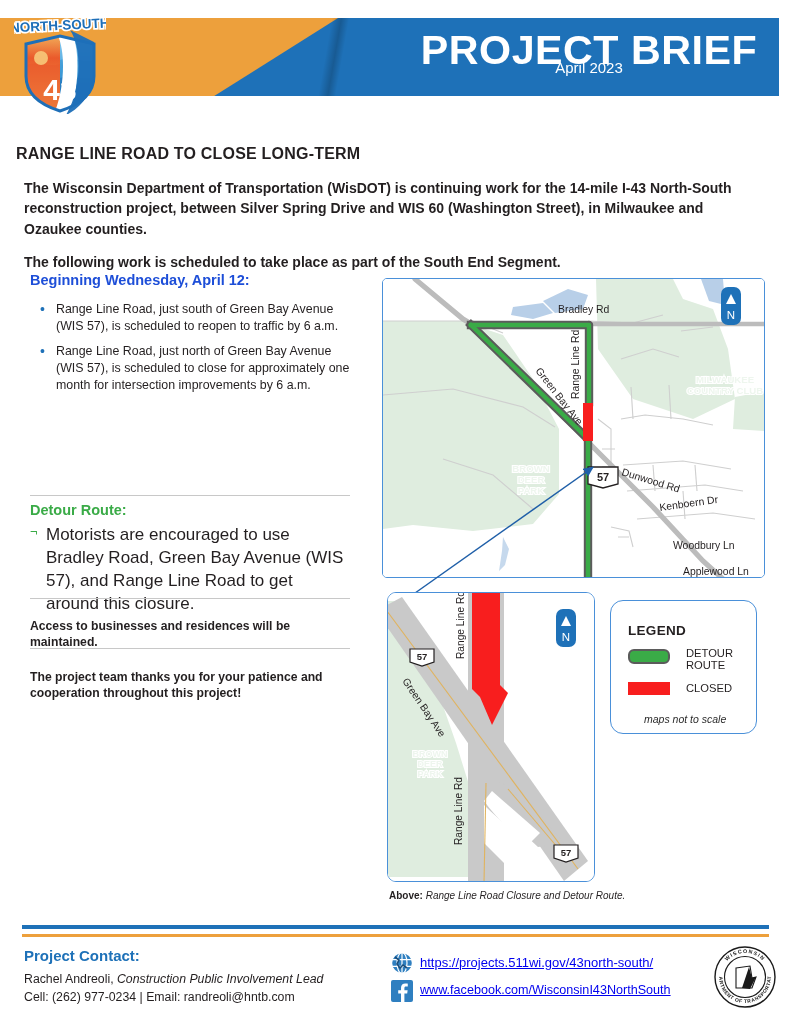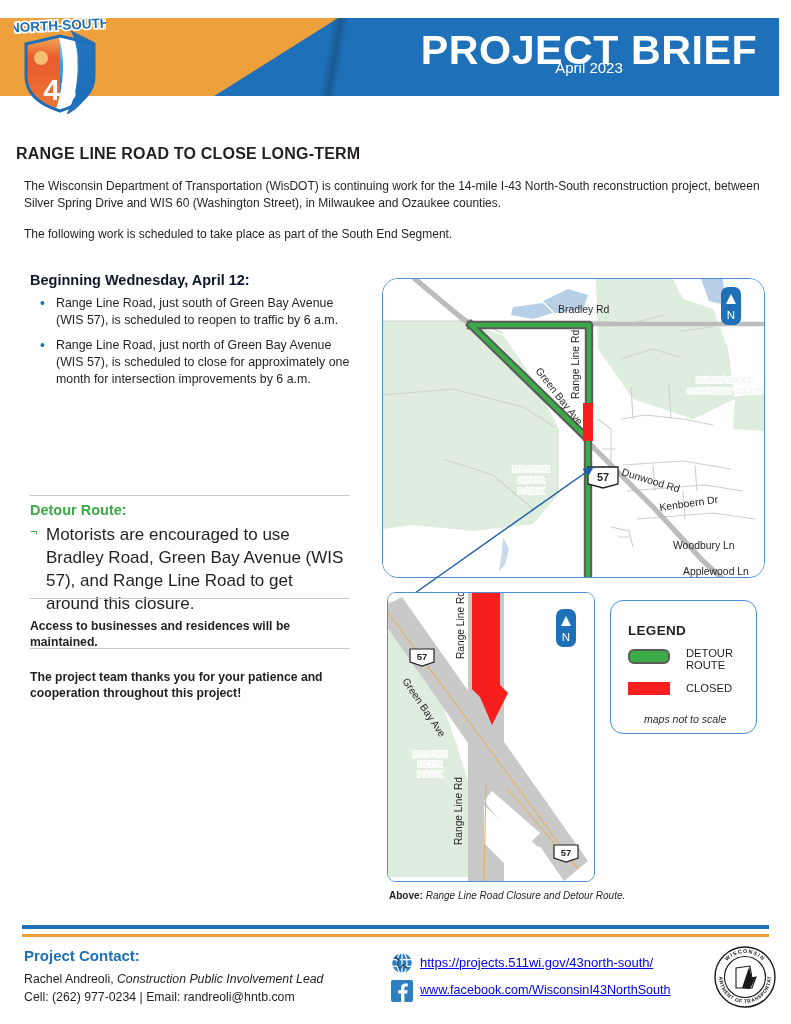--- a/index.html
+++ b/index.html
@@ -49,28 +49,28 @@
   .logo { position: absolute; left: 14px; top: 14px; width: 92px; height: 100px; }
 
   
   .doc-title {
     position: absolute; left: 16px; top: 145px; width: 791px;
     font-size: 16px; font-weight: bold;
     letter-spacing: .2px;
   }
   .intro {
     position: absolute; left: 24px; top: 178px; width: 740px;
-    font-size: 12px; line-height: 1.45;
+    font-size: 14px; line-height: 1.45; font-weight: bold;
   }
   .intro p + p { margin-top: 13px; }
 
   
   .left-col { position: absolute; left: 30px; top: 272px; width: 320px; }
   .sec-head-blue {
-    color: #0f172a; font-size: 14.5px; font-weight: bold; margin-bottom: 7px;
+    color: #1d4ed8; font-size: 14.5px; font-weight: bold; margin-bottom: 13px;
   }
   .sec-head-green {
     color: #3aab47; font-size: 14.5px; font-weight: bold; margin-bottom: 6px;
   }
   ul.bullets { list-style: none; }
   ul.bullets li {
     position: relative; padding-left: 26px; margin-bottom: 9px;
     font-size: 12.4px; line-height: 1.35;
   }
   ul.bullets li::before {
@@ -91,21 +91,21 @@
   .note-bold {
     position: absolute; left: 30px; width: 320px;
     font-size: 12.2px; font-weight: bold; line-height: 1.35;
   }
   .note-access { top: 618px; }
   .note-thanks { top: 669px; }
 
   
   .map-top {
     position: absolute; left: 382px; top: 278px; width: 383px; height: 300px;
-    border: 1.5px solid #4a90d9; border-radius: 16px; overflow: hidden; background: #fff;
+    border: 1.5px solid #4a90d9; border-radius: 5px; overflow: hidden; background: #fff;
   }
   .map-bot {
     position: absolute; left: 387px; top: 592px; width: 208px; height: 290px;
     border: 1.5px solid #4a90d9; border-radius: 9px; overflow: hidden; background: #fff;
   }
   .legend-box {
     position: absolute; left: 610px; top: 600px; width: 147px; height: 134px;
     border: 1.5px solid #4a90d9; border-radius: 13px; background: #fff;
   }
   .legend-title {

